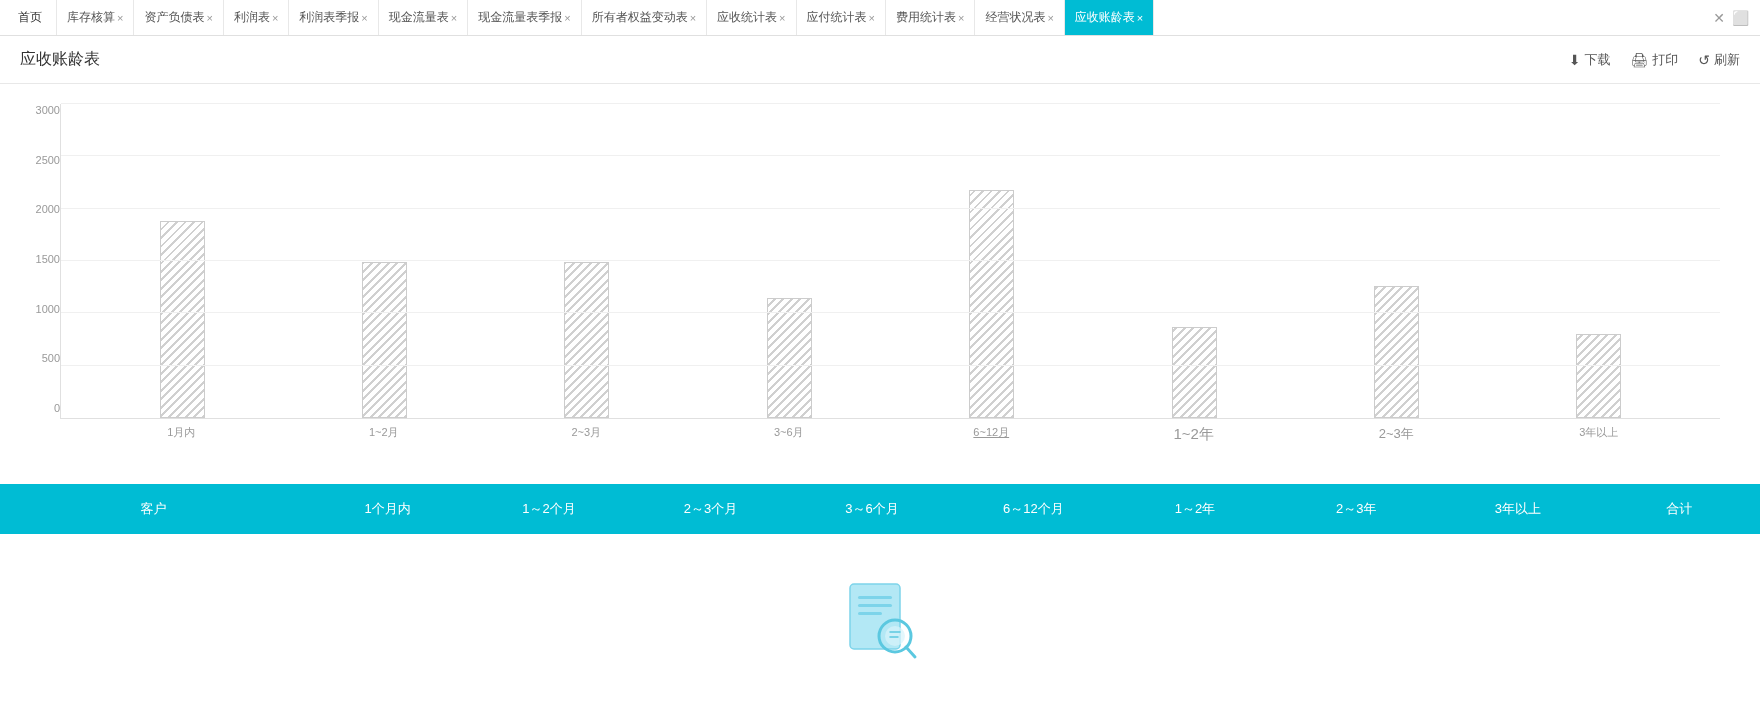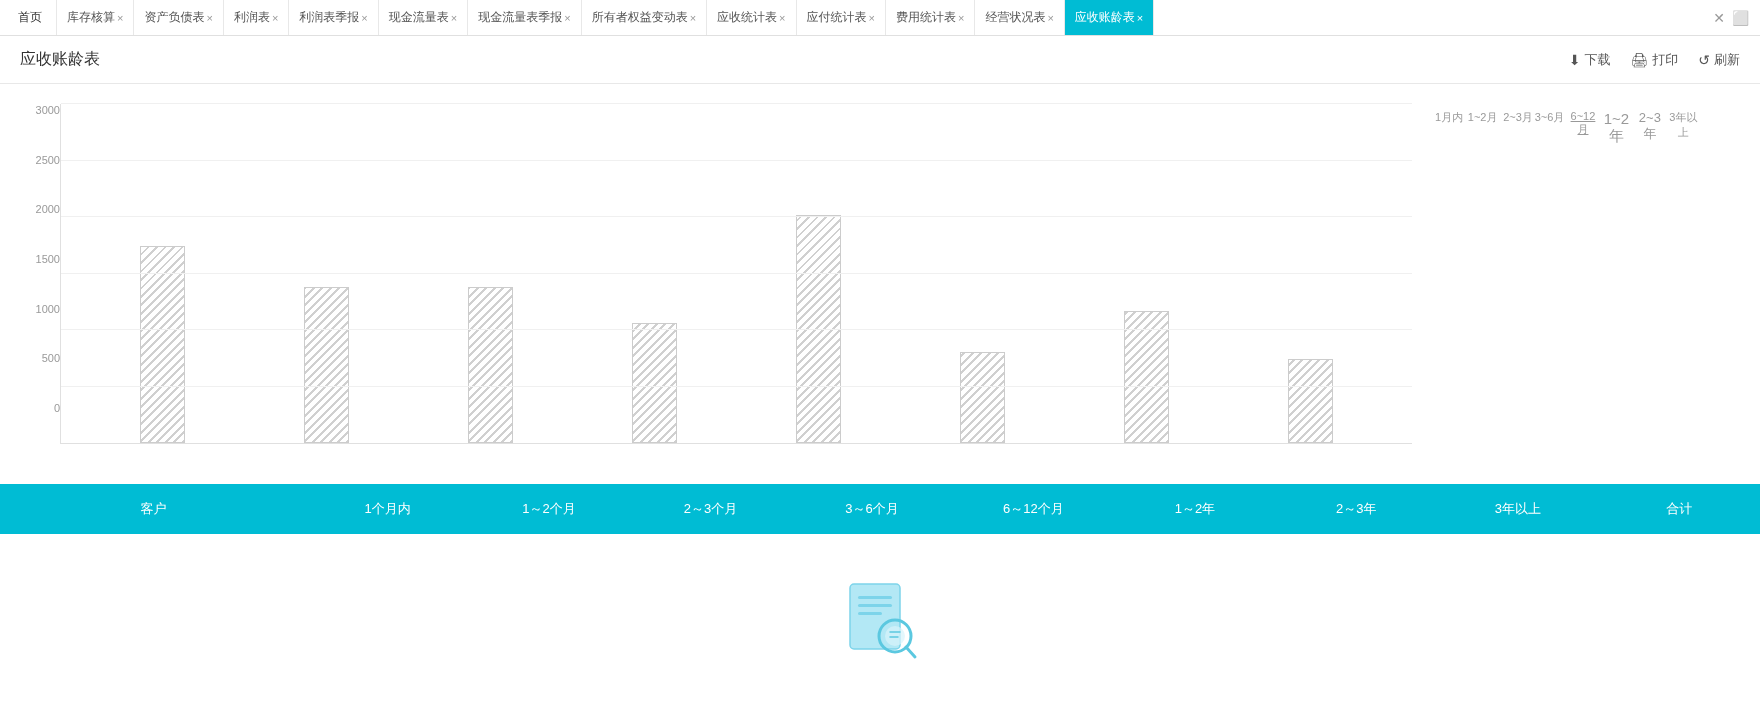--- a/index.html
+++ b/index.html
@@ -121,21 +121,21 @@
       width: 40px;
       align-items: flex-end;
       font-size: 11px;
       color: #999;
     }
 
     .chart-inner {
       flex: 1;
       position: relative;
       display: flex;
-      flex-direction: row;
+      flex-direction: column;
     }
 
     .grid-lines {
       flex: 1;
       position: relative;
       border-left: 1px solid #e0e0e0;
       border-bottom: 1px solid #e0e0e0;
     }
 
     .grid-line {
@@ -346,21 +346,21 @@
         <div class="grid-line" style="bottom: 16.6667%;"></div>
             <div class="grid-line" style="bottom: 33.3333%;"></div>
             <div class="grid-line" style="bottom: 50%;"></div>
             <div class="grid-line" style="bottom: 66.6667%;"></div>
             <div class="grid-line" style="bottom: 83.3333%;"></div>
             <div class="grid-line" style="bottom: 100%;"></div>
           </div>
         <div class="x-axis-labels" id="x-axis-container">
             <span style="flex: 1 1 0%; text-align: center; font-size: 11px; color: rgb(153, 153, 153);">1月内</span>
             <span style="flex: 1 1 0%; text-align: center; font-size: 11px; color: rgb(153, 153, 153);">1~2月</span>
-            <span style="flex: 1 1 0%; text-align: right; font-size: 11px; color: rgb(153, 153, 153);">2~3月</span>
+            <span style="flex: 1 1 0%; text-align: center; font-size: 11px; color: rgb(153, 153, 153);">2~3月</span>
             <span style="flex: 1 1 0%; text-align: center; font-size: 11px; color: rgb(153, 153, 153);">3~6月</span>
             <span style="flex: 1 1 0%; text-align: center; font-size: 11px; color: rgb(153, 153, 153); text-decoration: underline;">6~12月</span>
             <span style="flex: 1 1 0%; text-align: center; font-size: 15px; color: rgb(153, 153, 153);">1~2年</span>
             <span style="flex: 1 1 0%; text-align: center; font-size: 13px; color: rgb(153, 153, 153);">2~3年</span>
             <span style="flex: 1 1 0%; text-align: center; font-size: 11px; color: rgb(153, 153, 153);">3年以上</span>
           </div>
       </div>
     </div>
   </div>
 

